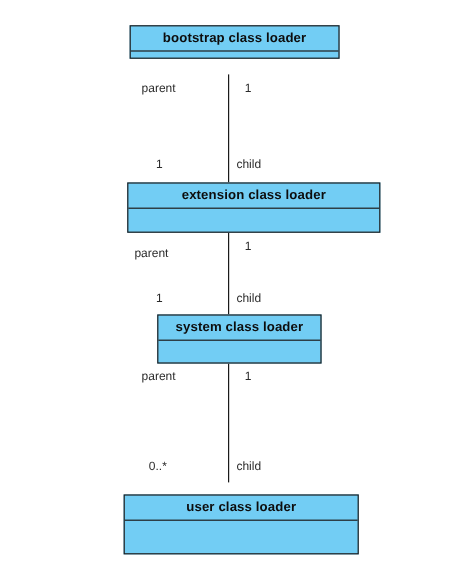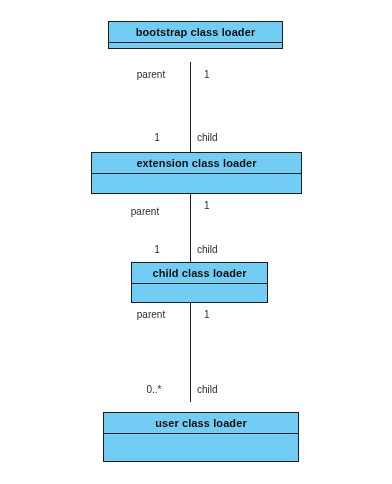--- a/index.html
+++ b/index.html
@@ -45,21 +45,21 @@
 
   
   .assoc-label{
     position:absolute;
     font-size:10px;
     color:#2b2b2b;
     white-space:nowrap;
     line-height:12px;
   }
   .lbl-right{text-align:left;}
-  .lbl-left{text-align:center;}
+  .lbl-left{text-align:left;}
 </style>
 </head>
 <body>
 
 <div id="diagram">
 
   <div class="connector" style="left:190px;top:62px;height:90px;"></div>
 
   <div class="assoc-label lbl-left" style="left:118px;top:69px;width:66px;">parent</div>
   <div class="assoc-label lbl-right" style="left:204px;top:69px;width:40px;">1</div>
@@ -81,27 +81,27 @@
   <div class="assoc-label lbl-right" style="left:204px;top:309px;width:40px;">1</div>
 
   <div class="assoc-label lbl-left" style="left:124px;top:384px;width:60px;">0..*</div>
   <div class="assoc-label lbl-right" style="left:197px;top:384px;width:50px;">child</div>
 
   <div class="uml-class" style="left:108px;top:21px;width:175px;height:28px;">
     <div class="uml-title">bootstrap class loader</div>
     <div class="uml-body"></div>
   </div>
 
-  <div class="uml-class" style="left:91px;top:152px;width:211px;height:42px;">
+  <div class="uml-class" style="left:106px;top:152px;width:211px;height:42px;">
     <div class="uml-title">extension class loader</div>
     <div class="uml-body"></div>
   </div>
 
   <div class="uml-class" style="left:131px;top:262px;width:137px;height:41px;">
-    <div class="uml-title">child class loader</div>
+    <div class="uml-title">system class loader</div>
     <div class="uml-body"></div>
   </div>
 
   <div class="uml-class" style="left:103px;top:412px;width:196px;height:50px;">
     <div class="uml-title">user class loader</div>
     <div class="uml-body"></div>
   </div>
 
 </div>
 

